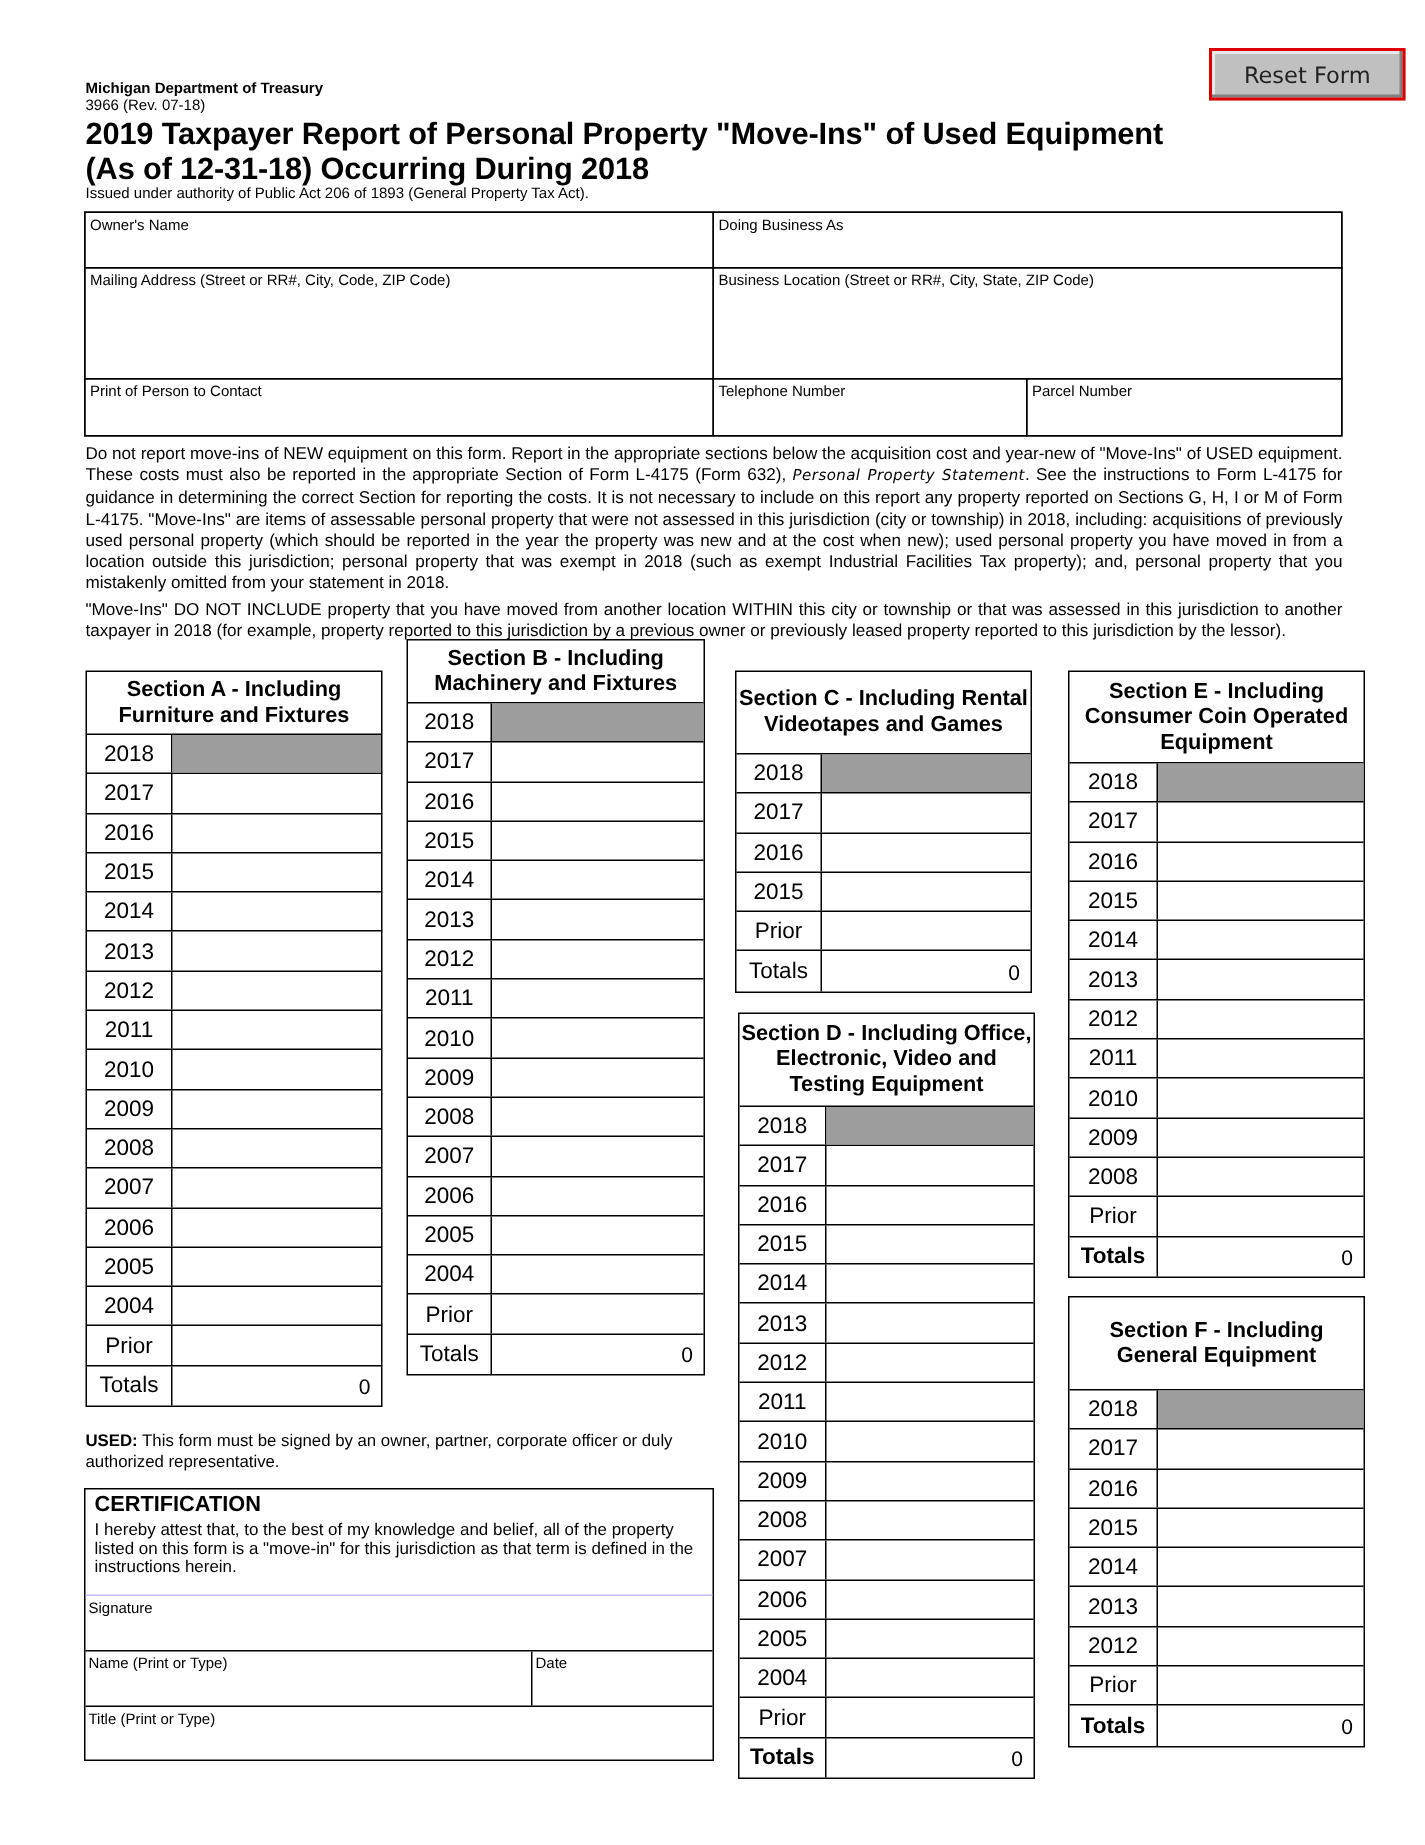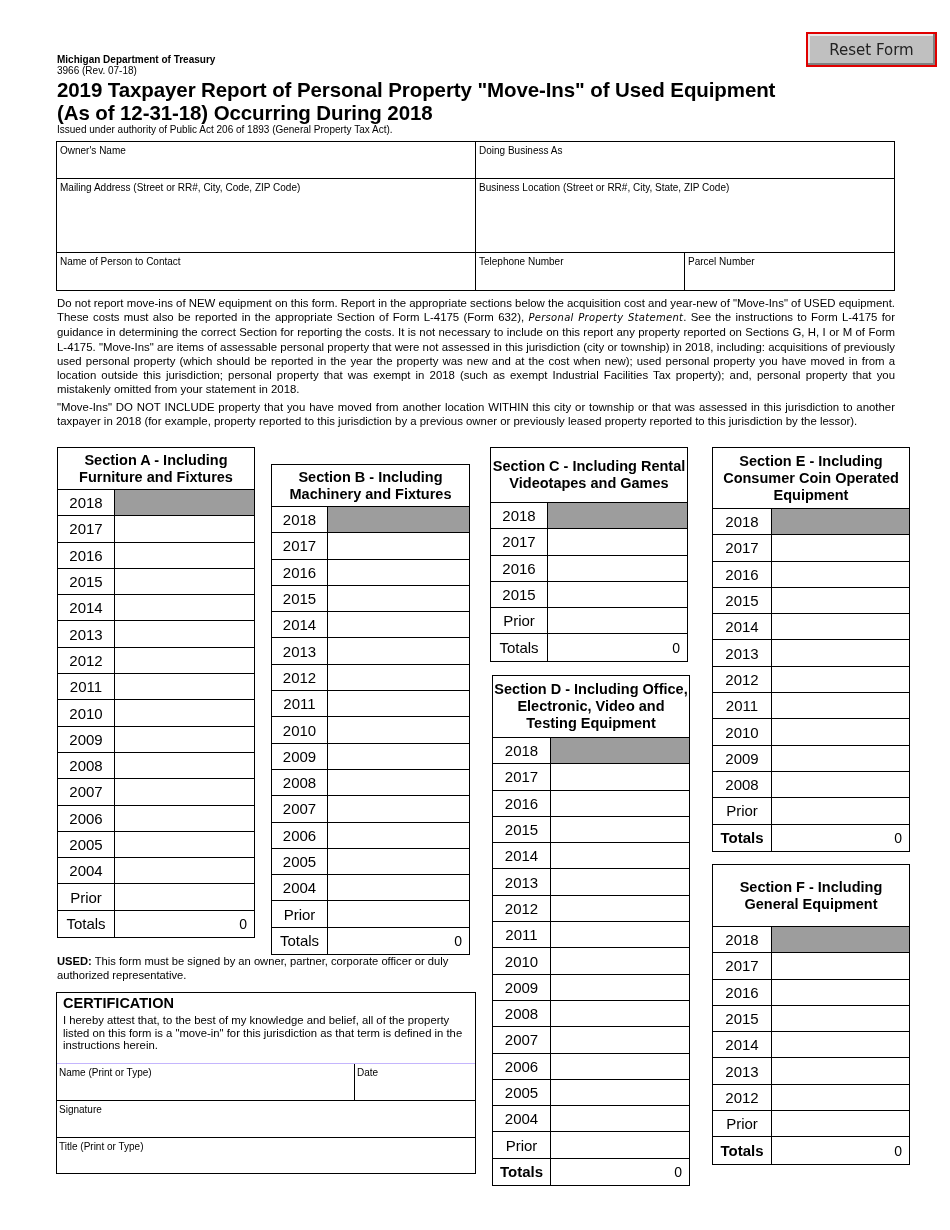--- a/index.html
+++ b/index.html
@@ -65,21 +65,21 @@
   </div>
   <div class="cell" style="left:0;top:37px;width:420px;height:75px;">
     <span>Mailing Address (Street or RR#, City, Code, ZIP Code)</span>
     <textarea style=""></textarea>
   </div>
   <div class="cell" style="left:419px;top:37px;width:420px;height:75px;">
     <span>Business Location (Street or RR#, City, State, ZIP Code)</span>
     <textarea style=""></textarea>
   </div>
   <div class="cell" style="left:0;top:111px;width:420px;height:39px;">
-    <span>Name of Person to Contact</span>
+    <span>Print of Person to Contact</span>
     <input value="" style="">
   </div>
   <div class="cell" style="left:628px;top:111px;width:211px;height:39px;">
     <span>Parcel Number</span>
     <input value="" style="">
   </div>
   <div class="cell" style="left:419px;top:111px;width:210px;height:39px;">
     <span>Telephone Number</span>
     <input value="" style="">
   </div>
@@ -153,21 +153,21 @@
     <div class="row" style="height: 26.3px;">
       <div class="yr" style="width: 57px;">Prior</div>
       <div class="val"><input style=""></div>
     </div>
     <div class="row" style="height: 26.3px;">
       <div class="yr" style="width: 57px;">Totals</div>
       <div class="val total">0</div>
     </div>
   </div>
 
-<div class="section" style="left:271px;top:464px;width:199px;">
+<div class="section" style="left:271px;top:426px;width:199px;">
     <div class="sec-head" style="height: 42px;">Section B - Including Machinery and Fixtures</div>
     <div class="row" style="height: 26.3px;">
       <div class="yr" style="width: 56px;">2018</div>
       <div class="val grey"></div>
     </div>
     <div class="row" style="height: 26.3px;">
       <div class="yr" style="width: 56px;">2017</div>
       <div class="val"><input style=""></div>
     </div>
     <div class="row" style="height: 26.3px;">
@@ -429,32 +429,32 @@
   </div>
 
 <div class="abs note"><b>USED:</b><span> This form must be signed by an owner, partner, corporate officer or duly authorized representative.</span></div>
 
 <div class="abs cert">
   <div class="cert-head">
     <div class="cert-title">CERTIFICATION</div>
     <div class="cert-body">I hereby attest that, to the best of my knowledge and belief, all of the property listed on this form is a "move-in" for this jurisdiction as that term is defined in the instructions herein.</div>
   </div>
   <div class="cert-row">
+    <div class="cert-field" style="flex:1;">
+      <span>Signature</span>
+    </div>
+  </div>
+  <div class="cert-row">
     <div class="cert-field" style="width:298px;border-right:1px solid #000;">
       <span>Name (Print or Type)</span>
       <input style="">
     </div>
     <div class="cert-field" style="flex:1;">
       <span>Date</span>
       <input style="">
-    </div>
-  </div>
-  <div class="cert-row">
-    <div class="cert-field" style="flex:1;">
-      <span>Signature</span>
     </div>
   </div>
   <div class="cert-row">
     <div class="cert-field" style="flex:1;">
       <span>Title (Print or Type)</span>
       <input style="">
     </div>
   </div>
 </div>
 

